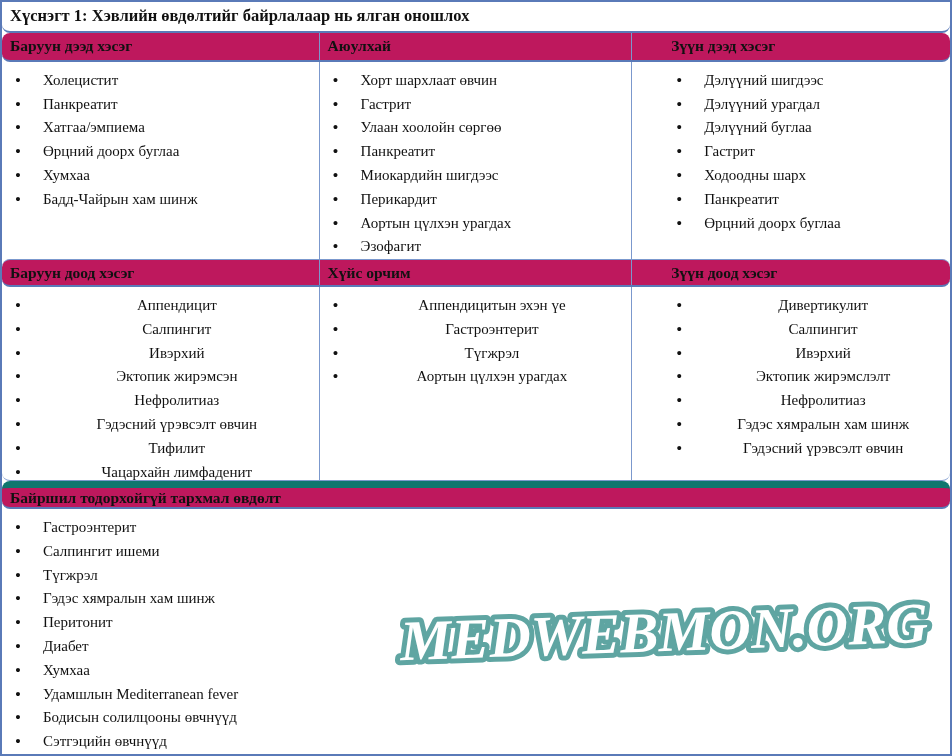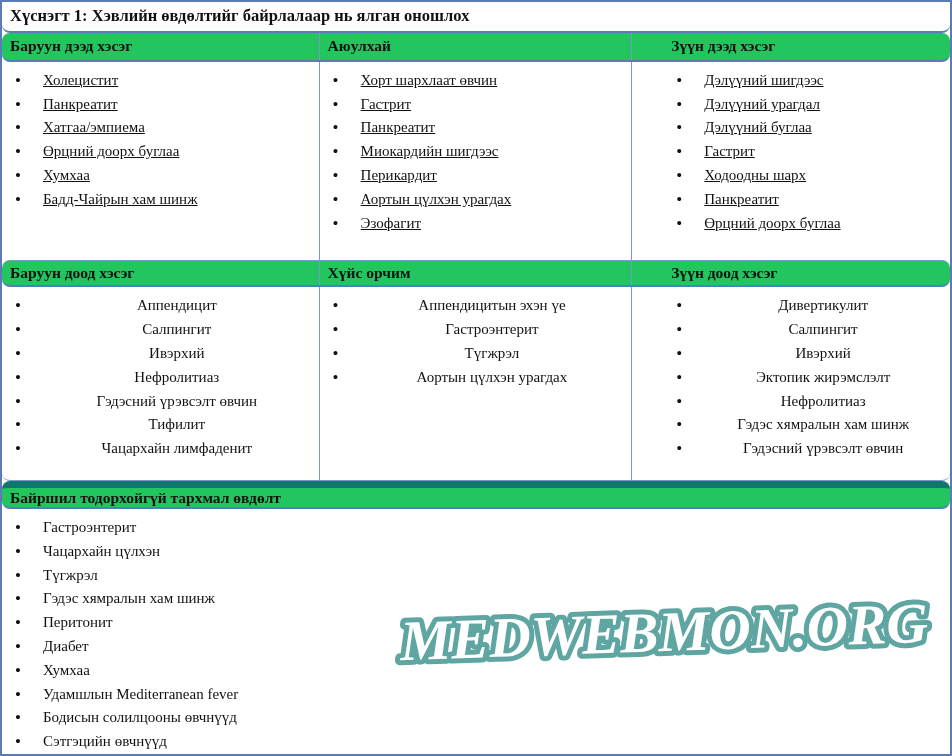--- a/index.html
+++ b/index.html
@@ -20,32 +20,32 @@
     height:31px;
     align-items:center;
     padding:0 8px;
     font-weight:bold;
     font-size:16.5px;
     border-bottom:2px solid #5a7ab8;
     background:#ffffff;
   }
 
   .header-row {
-    background:#22c55e;
+    background:#be185d;
     border-bottom:2px solid #5a7ab8;
     font-weight:bold;
     font-size:15.5px;
   }
   .header-row .cell { display:flex; align-items:center; }
   .hr1 { height:29px; }
   .hr2 { height:28px; border-top:1px solid #7b98cd; }
   .hr3 { height:28px; border-top:7px solid #0f766e; }
 
   .content-row { background:#ffffff; }
-  .cr1 { height:198px;text-decoration:underline; }
+  .cr1 { height:198px; }
   .cr2 { height:194px; border-bottom:1px solid #7b98cd;text-align:center; }
   .cr3 { flex:1; position:relative; }
 
   .cell { padding:0 8px; }
   .col1 { width:318px; }
   .col2 { width:314px; border-left:1.5px solid #7b98cd; }
   .col3 { width:320px; border-left:1.5px solid #7b98cd;padding-left:39px; }
   .full { width:100%; }
 
   .content-row .cell { padding-top:7px; }
@@ -109,20 +109,21 @@
           <li>Хатгаа/эмпиема</li>
           <li>Өрцний доорх буглаа</li>
           <li>Хумхаа</li>
           <li>Бадд-Чайрын хам шинж</li>
         </ul>
     </div>
     <div class="cell col2">
       <ul class="bullets">
           <li>Хорт шархлаат өвчин</li>
           <li>Гастрит</li>
+          <li>Улаан хоолойн сөргөө</li>
           <li>Панкреатит</li>
           <li>Миокардийн шигдээс</li>
           <li>Перикардит</li>
           <li>Аортын цүлхэн урагдах</li>
           <li>Эзофагит</li>
         </ul>
     </div>
     <div class="cell col3">
       <ul class="bullets">
           <li>Дэлүүний шигдээс</li>
@@ -147,20 +148,21 @@
         <span>Зүүн доод хэсэг</span>
       </div>
   </div>
 
   <div class="row content-row cr2">
     <div class="cell col1">
       <ul class="bullets">
           <li>Аппендицит</li>
           <li>Салпингит</li>
           <li>Ивэрхий</li>
+          <li>Эктопик жирэмсэн</li>
           <li>Нефролитиаз</li>
           <li>Гэдэсний үрэвсэлт өвчин</li>
           <li>Тифилит</li>
           <li>Чацархайн лимфаденит</li>
         </ul>
     </div>
     <div class="cell col2">
       <ul class="bullets">
           <li>Аппендицитын эхэн үе</li>
           <li>Гастроэнтерит</li>
@@ -184,21 +186,21 @@
   <div class="row header-row hr3">
     <div class="cell full">
         <span>Байршил тодорхойгүй тархмал өвдөлт</span>
       </div>
   </div>
 
   <div class="row content-row cr3">
     <div class="cell full">
       <ul class="bullets">
           <li>Гастроэнтерит</li>
-          <li>Чацархайн цүлхэн</li>
+          <li>Салпингит ишеми</li>
           <li>Түгжрэл</li>
           <li>Гэдэс хямралын хам шинж</li>
           <li>Перитонит</li>
           <li>Диабет</li>
           <li>Хумхаа</li>
           <li>Удамшлын Mediterranean fever</li>
           <li>Бодисын солилцооны өвчнүүд</li>
           <li>Сэтгэцийн өвчнүүд</li>
         </ul>
     </div>

